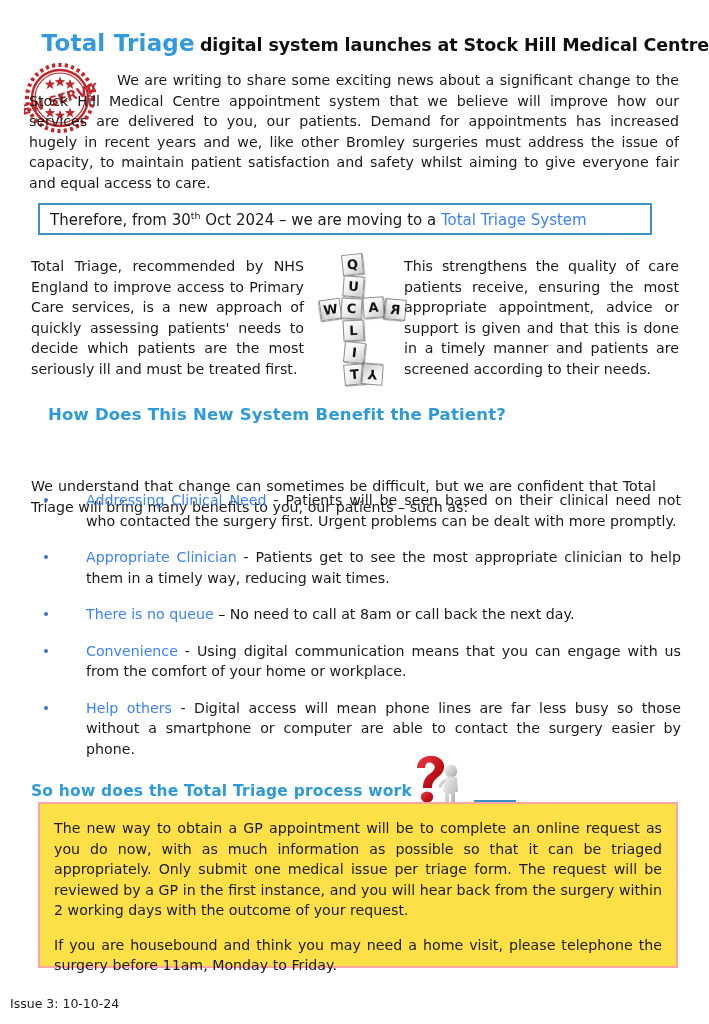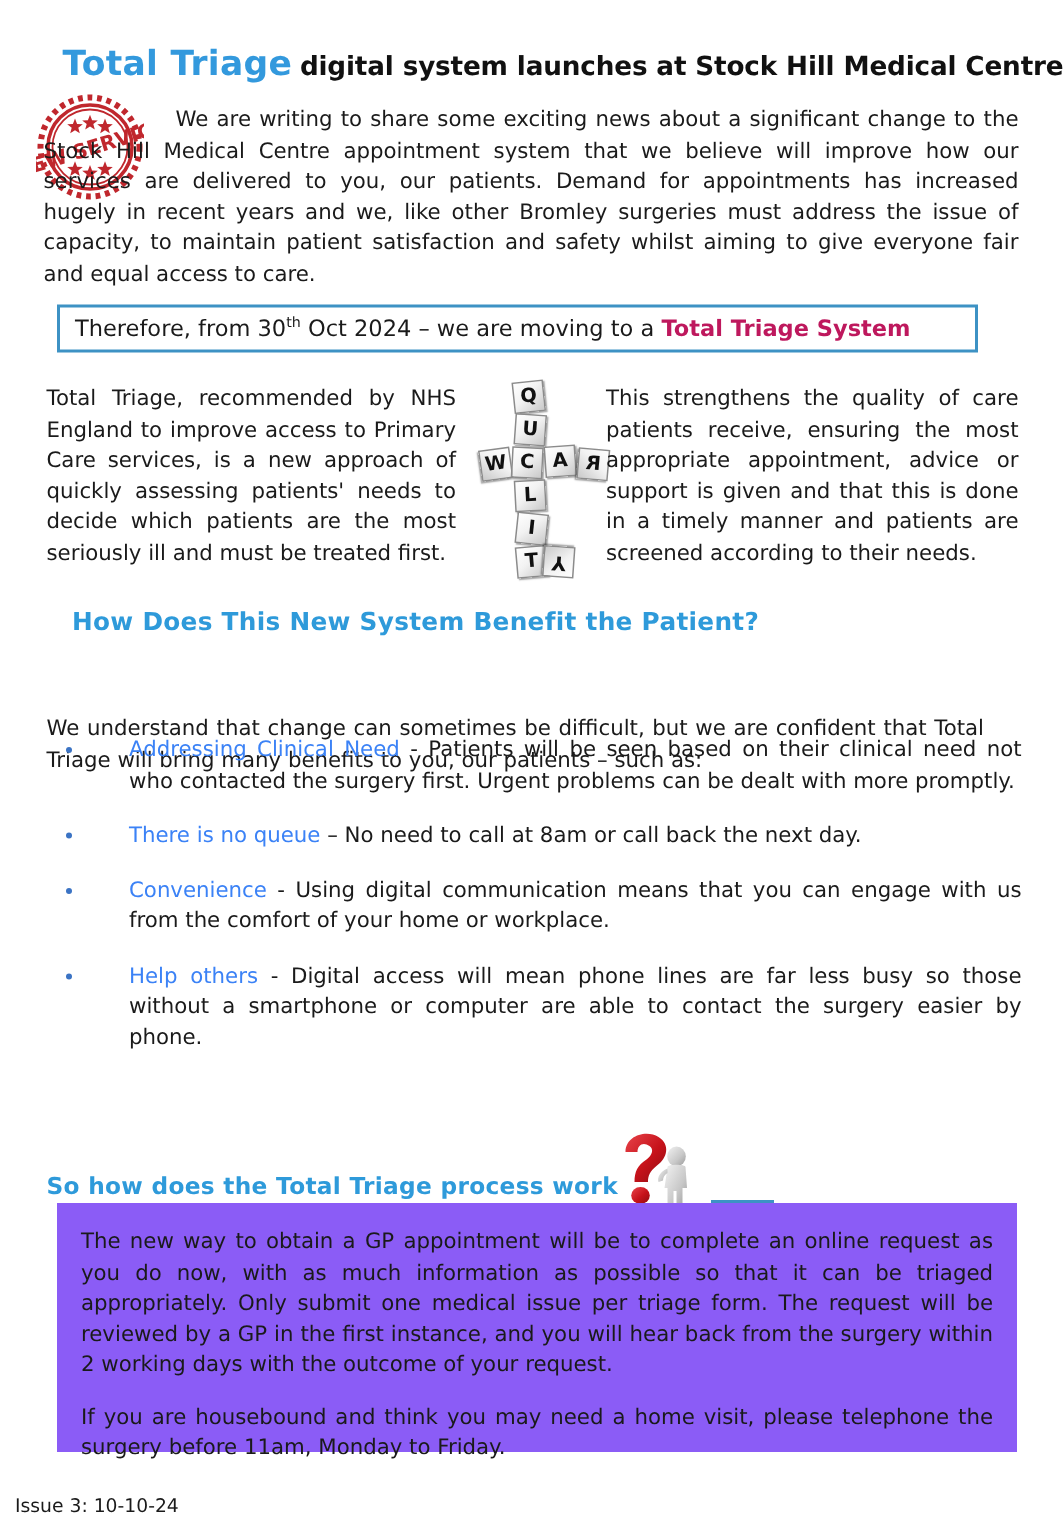--- a/index.html
+++ b/index.html
@@ -75,21 +75,21 @@
     align-items: center;
     padding: 0 10px;
   }
   .therefore-text {
     font-family: "DejaVu Sans", sans-serif;
     font-size: 15px;
     color: #1a1a1a;
     white-space: nowrap;
   }
   .therefore-text sup { font-size: 9.5px; vertical-align: super; }
-  .blue-em { color: #be185d; font-weight: bold; }
+  .blue-em { color: #3b82f6; }
 
   
   .col-left {
     position: absolute;
     left: 31px; top: 256px; width: 273px;
   }
   .col-right {
     position: absolute;
     left: 404px; top: 256px; width: 275px;
   }
@@ -179,22 +179,22 @@
     left: 474px; top: 800px;
     width: 42px; height: 2px;
     background: #3d92c4;
   }
 
   
   .process-box {
     position: absolute;
     left: 38px; top: 802px;
     width: 640px; height: 166px;
-    border: 2px solid #8b5cf6;
-    background: #8b5cf6;
+    border: 2px solid #fca5a5;
+    background: #fde047;
     padding: 14px 14px 0 14px;
   }
   .process-box p {
     margin: 0 0 14px 0;
     font-family: "DejaVu Sans", sans-serif;
     font-size: 14.2px;
     line-height: 20.5px;
     color: #1a1a1a;
     text-align: justify;
   }
@@ -275,20 +275,24 @@
   <div id="heading-benefit" class="section-heading">How Does This New System Benefit the Patient?</div>
 
   <div class="lead bodytext">
     <p>We understand that change can sometimes be difficult, but we are confident that Total Triage will bring many benefits to you, our patients – such as:</p>
   </div>
 
   <div class="bullets">
     <div class="bullet">
       <span class="dot"></span>
       <div class="btext"><span class="lead-in">Addressing Clinical Need</span><span> - Patients will be seen based on their clinical need not who contacted the surgery first. Urgent problems can be dealt with more promptly.</span></div>
+    </div>
+    <div class="bullet">
+      <span class="dot"></span>
+      <div class="btext"><span class="lead-in">Appropriate Clinician</span><span> - Patients get to see the most appropriate clinician to help them in a timely way, reducing wait times.</span></div>
     </div>
     <div class="bullet">
       <span class="dot"></span>
       <div class="btext"><span class="lead-in">There is no queue</span><span> – No need to call at 8am or call back the next day.</span></div>
     </div>
     <div class="bullet">
       <span class="dot"></span>
       <div class="btext"><span class="lead-in">Convenience</span><span> - Using digital communication means that you can engage with us from the comfort of your home or workplace.</span></div>
     </div>
     <div class="bullet">

